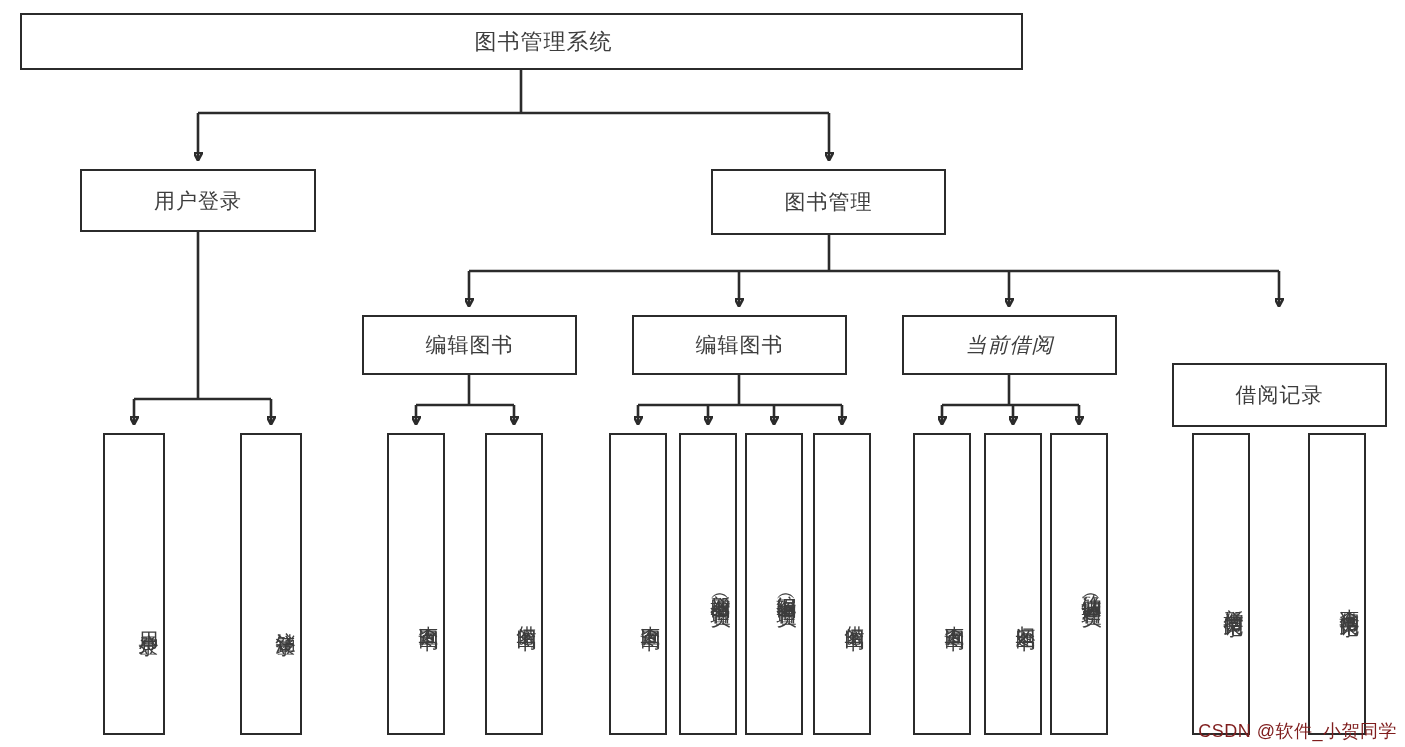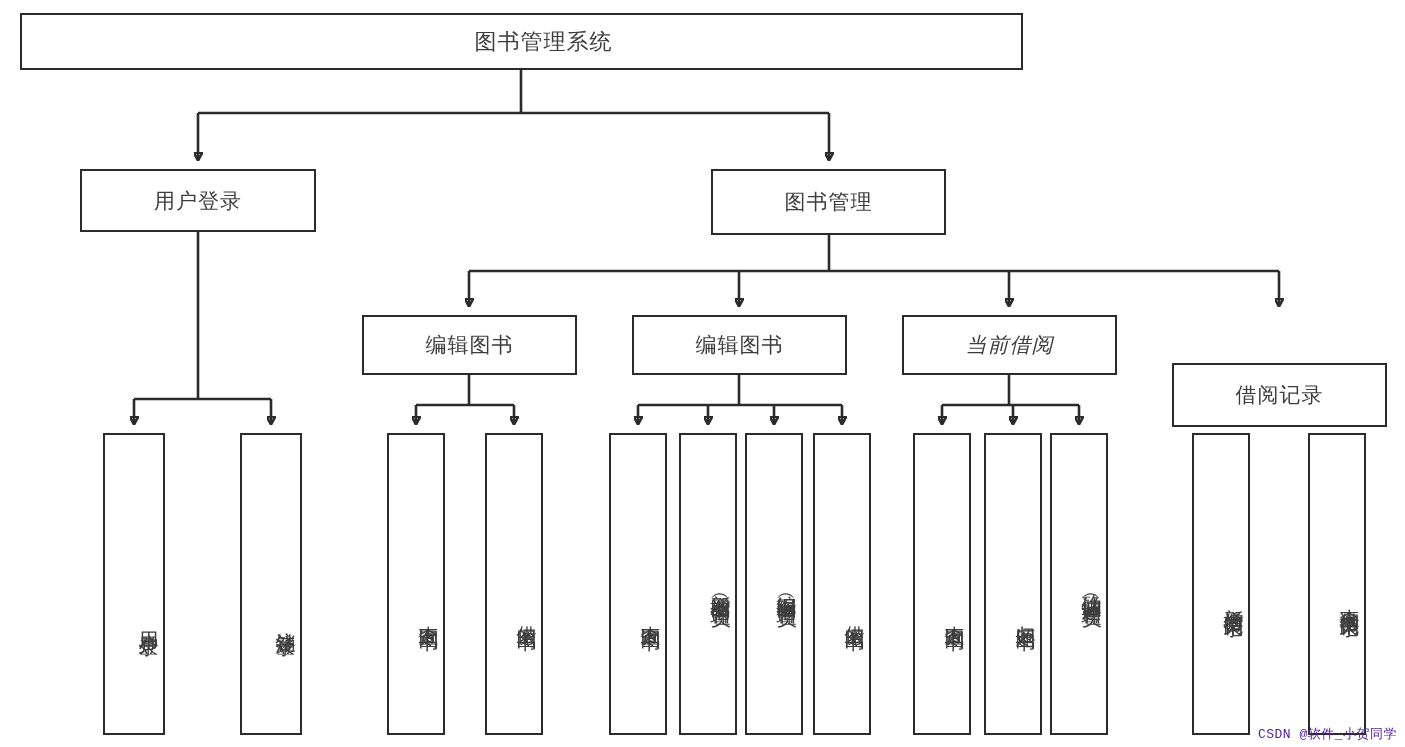--- a/index.html
+++ b/index.html
@@ -40,25 +40,24 @@
     position:absolute;left:0;top:0;width:1405px;height:747px;
     pointer-events:none;
   }
   svg#links line, svg#links path{
     stroke:#2b2b2b;stroke-width:2.6;fill:none;
   }
   #watermark{
     position:absolute;
     right:8px;
     bottom:4px;
-    font-size:13px;
-    color:#4c1d95;
+    font-size:18px;
+    color:#7f1d1d;
     letter-spacing:0.5px;
     white-space:nowrap;
-    font-family:Liberation Mono, monospace;
   }
 </style>
 </head>
 <body>
 
 <div id="canvas">
 
   <svg id="links" viewBox="0 0 1405 747">
     <defs>
       <marker id="arrow" markerWidth="9" markerHeight="9" refX="4.5" refY="7.6" orient="0" markerUnits="userSpaceOnUse">

